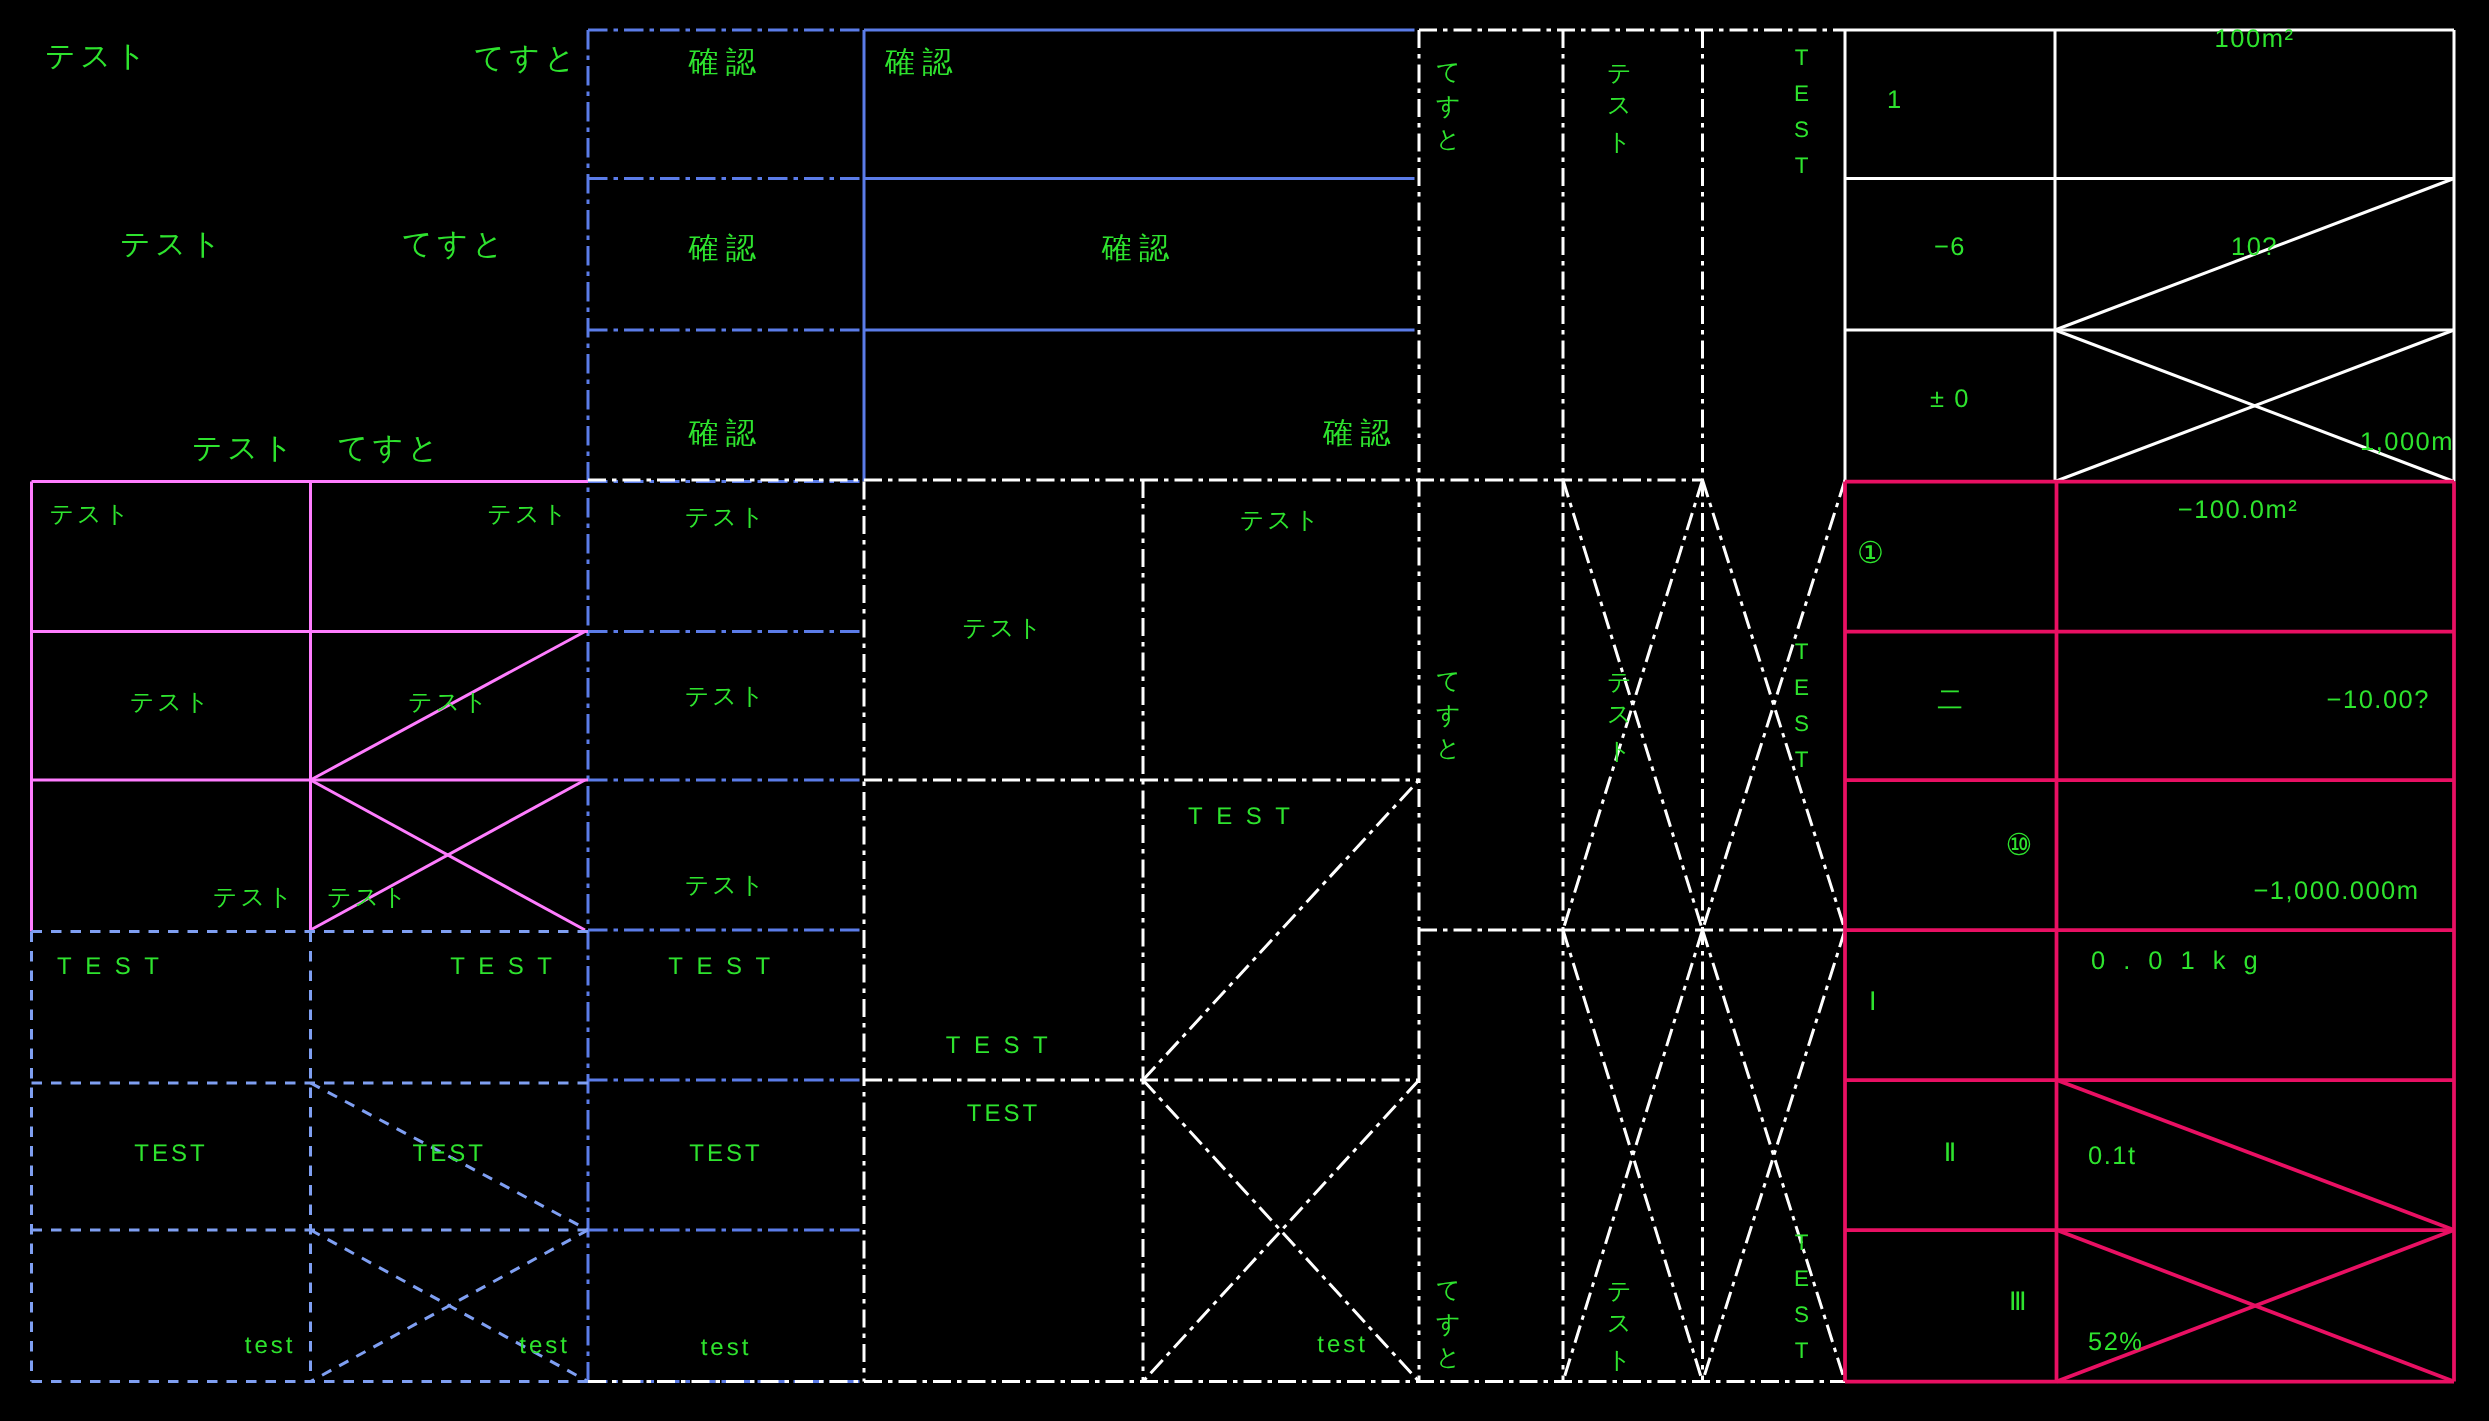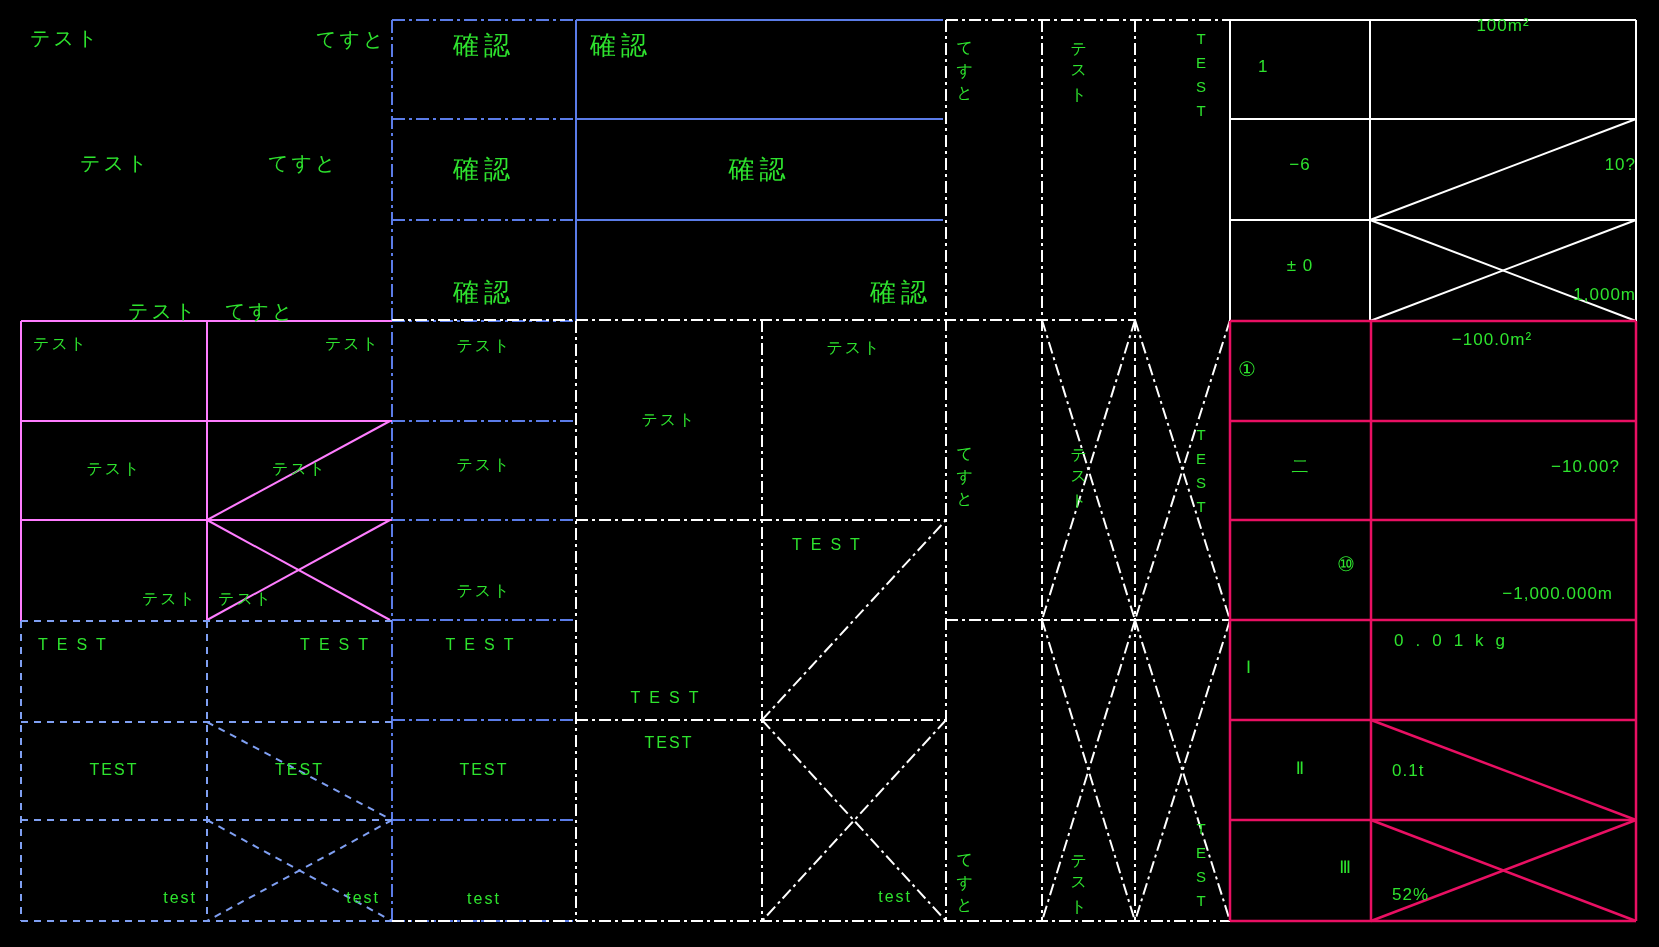--- a/index.html
+++ b/index.html
@@ -2,21 +2,21 @@
 <html><head>
 <meta charset="utf-8">
 <style>
   html,body { margin:0; padding:0; background:#000; }
   #canvas {
     position:relative; width:1659px; height:947px; background:#000;
     overflow:hidden; font-family:"Liberation Sans", sans-serif;
   }
   #lines { position:absolute; left:0; top:0; }
   .t { position:absolute; color:#2ee32e; font-size:16px; white-space:nowrap; line-height:1.1; }
-  .kj  { font-size:26px; letter-spacing:5px; }      
+  .kj  { font-size:20px; letter-spacing:5px; }      
   .lbl { font-size:20px; letter-spacing:3px; }      
   .sm  { font-size:16px; letter-spacing:2px; }      
   .sp  { font-size:16px; letter-spacing:9px; }      
   .num { font-size:17px; letter-spacing:1px; }      
   .big { font-size:20px; }                          
   .vt  { writing-mode:vertical-rl; text-orientation:upright; font-size:16px; letter-spacing:4px; }
   .vtl { writing-mode:vertical-rl; text-orientation:upright; font-size:15px; letter-spacing:7px; }
   .ks  { letter-spacing:12px; }                     
 </style>
 </head>
@@ -122,21 +122,21 @@
       <line x1="1371" y1="720" x2="1636" y2="820"></line>
       <line x1="1371" y1="820" x2="1636" y2="921"></line>
       <line x1="1636" y1="820" x2="1371" y2="921"></line>
     </g>
   </svg>
 
   <div class="t lbl" style="left:30px;top:27px">テスト</div>
   <div class="t lbl" style="left:316px;top:28px">てすと</div>
   <div class="t lbl" style="left:80px;top:152px">テスト</div>
   <div class="t lbl" style="left:268px;top:152px">てすと</div>
-  <div class="t lbl" style="left:128px;top:300px;word-spacing:18px">テスト てすと</div>
+  <div class="t lbl" style="left:128px;top:288px;word-spacing:18px">テスト てすと</div>
 
   <div class="t kj" style="left:392px;top:31px;width:184px;text-align:center">確認</div>
   <div class="t kj" style="left:590px;top:31px">確認</div>
   <div class="t kj" style="left:392px;top:155px;width:184px;text-align:center">確認</div>
   <div class="t kj" style="left:576px;top:155px;width:367px;text-align:center">確認</div>
   <div class="t kj" style="left:392px;top:278px;width:184px;text-align:center">確認</div>
   <div class="t kj" style="left:576px;top:278px;width:356px;text-align:right">確認</div>
 
   <div class="t sm" style="left:33px;top:335px">テスト</div>
   <div class="t sm" style="left:207px;top:335px;width:173px;text-align:right">テスト</div>
@@ -172,21 +172,21 @@
   <div class="t vt" style="left:1070px;top:32px">テスト</div>
   <div class="t vt" style="left:1070px;top:438px">テスト</div>
   <div class="t vt" style="left:1070px;top:844px">テスト</div>
   <div class="t vtl" style="left:1192px;top:30px">TEST</div>
   <div class="t vtl" style="left:1192px;top:426px">TEST</div>
   <div class="t vtl" style="left:1192px;top:820px">TEST</div>
 
   <div class="t num" style="left:1258px;top:58px">1</div>
   <div class="t num" style="left:1370px;top:17px;width:266px;text-align:center">100m²</div>
   <div class="t num" style="left:1230px;top:156px;width:140px;text-align:center">−6</div>
-  <div class="t num" style="left:1370px;top:156px;width:266px;text-align:right">10?</div>
+  <div class="t num" style="left:1370px;top:156px;width:266px;text-align:center">10?</div>
   <div class="t num" style="left:1230px;top:257px;width:140px;text-align:center">± 0</div>
   <div class="t num" style="left:1370px;top:286px;width:266px;text-align:right">1,000m</div>
 
   <div class="t big" style="left:1238px;top:358px">①</div>
   <div class="t num" style="left:1371px;top:331px;width:242px;text-align:center">−100.0m²</div>
   <div class="t num" style="left:1230px;top:458px;width:141px;text-align:center">二</div>
   <div class="t num" style="left:1380px;top:458px;width:240px;text-align:right">−10.00?</div>
   <div class="t big" style="left:1230px;top:553px;width:125px;text-align:right">⑩</div>
   <div class="t num" style="left:1371px;top:585px;width:242px;text-align:right">−1,000.000m</div>
   <div class="t num" style="left:1246px;top:659px">Ⅰ</div>

